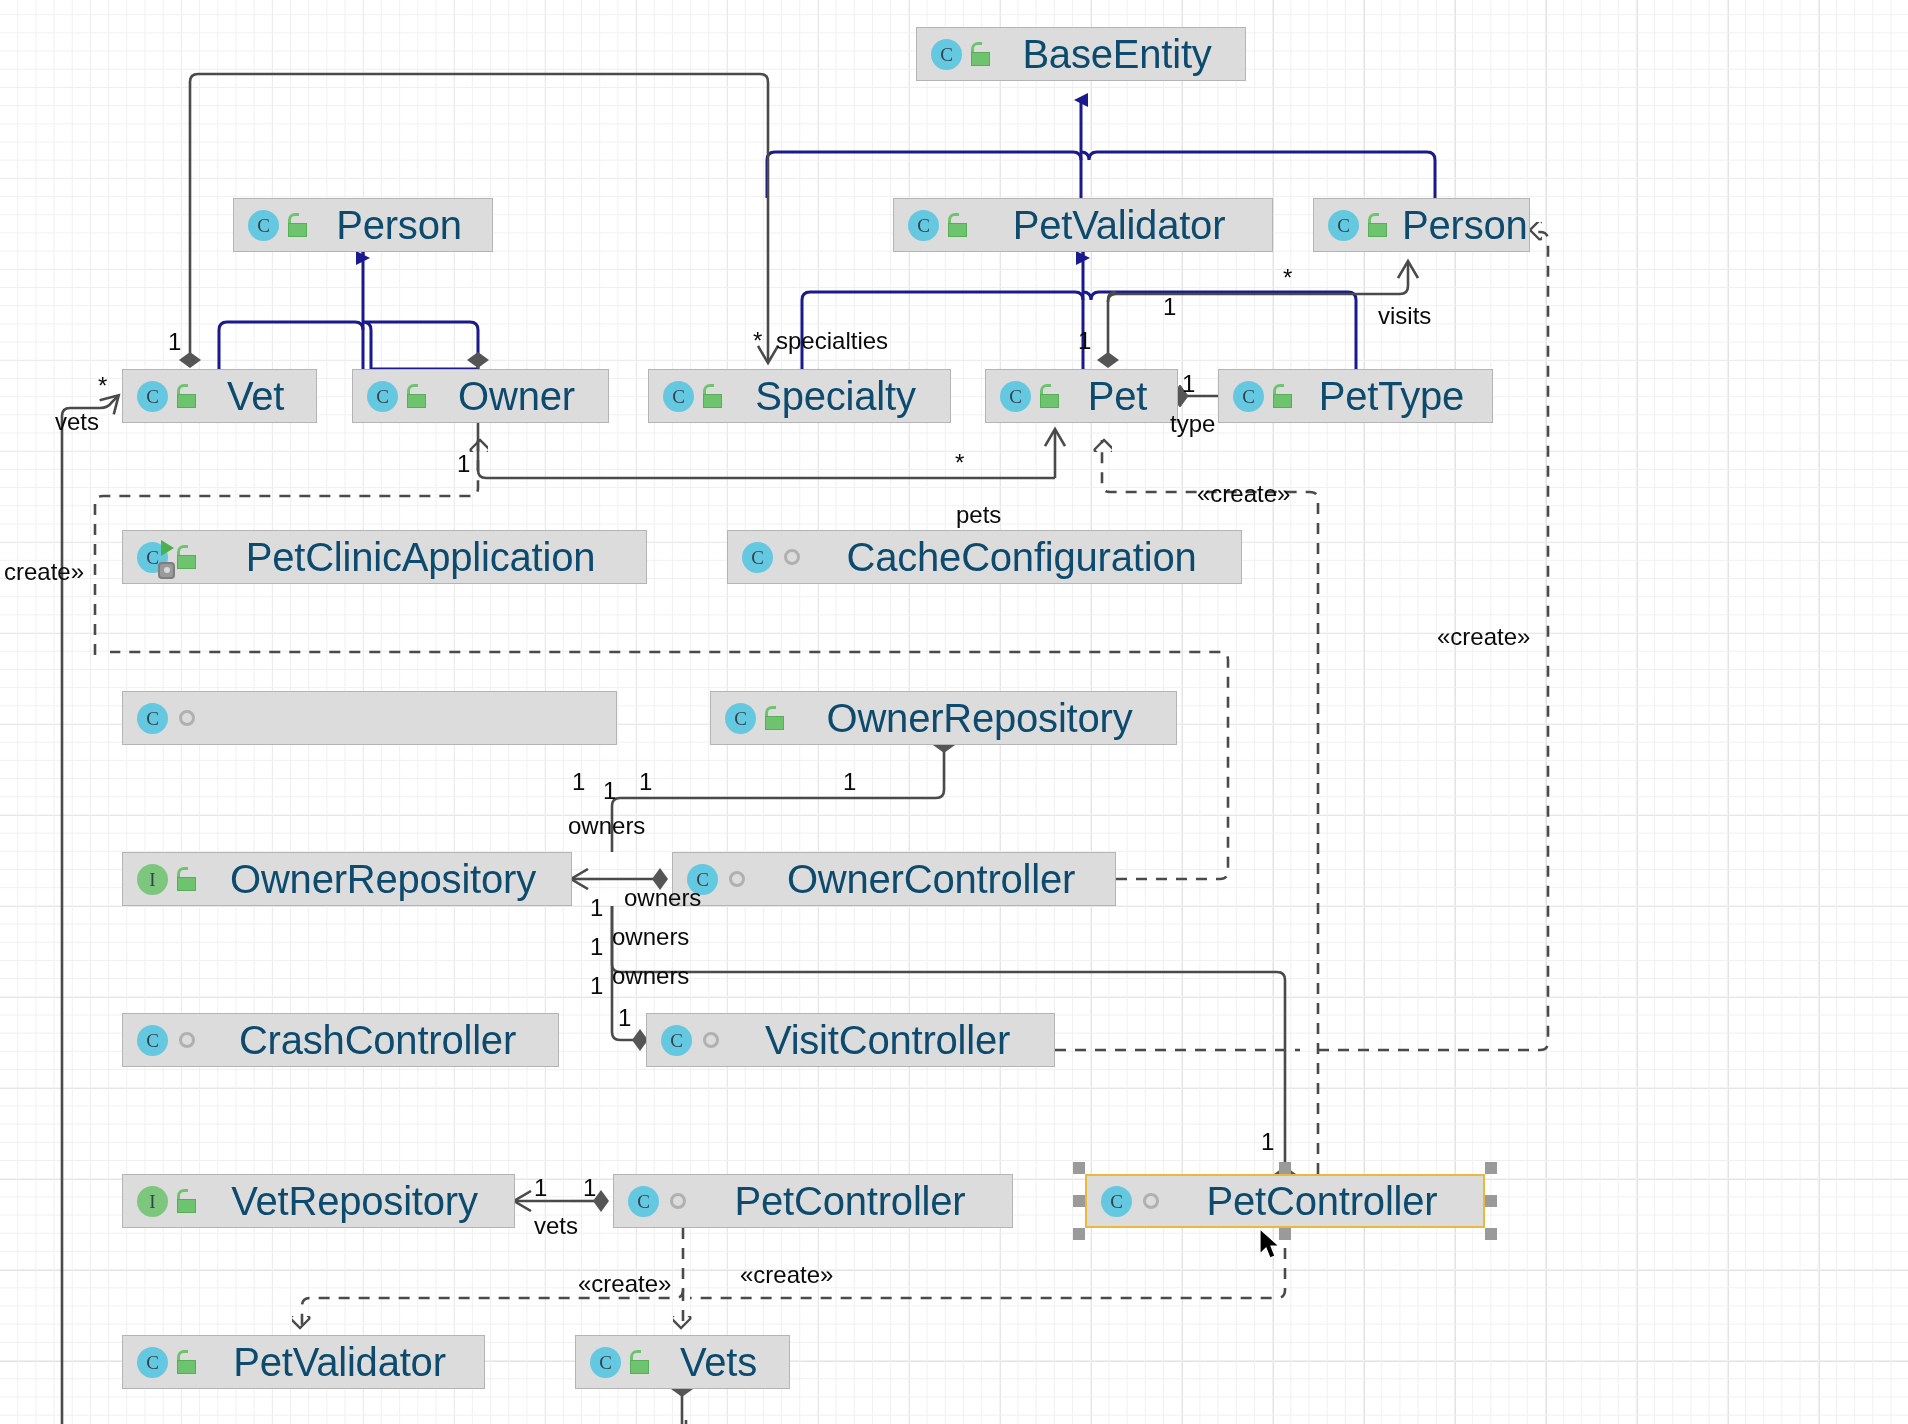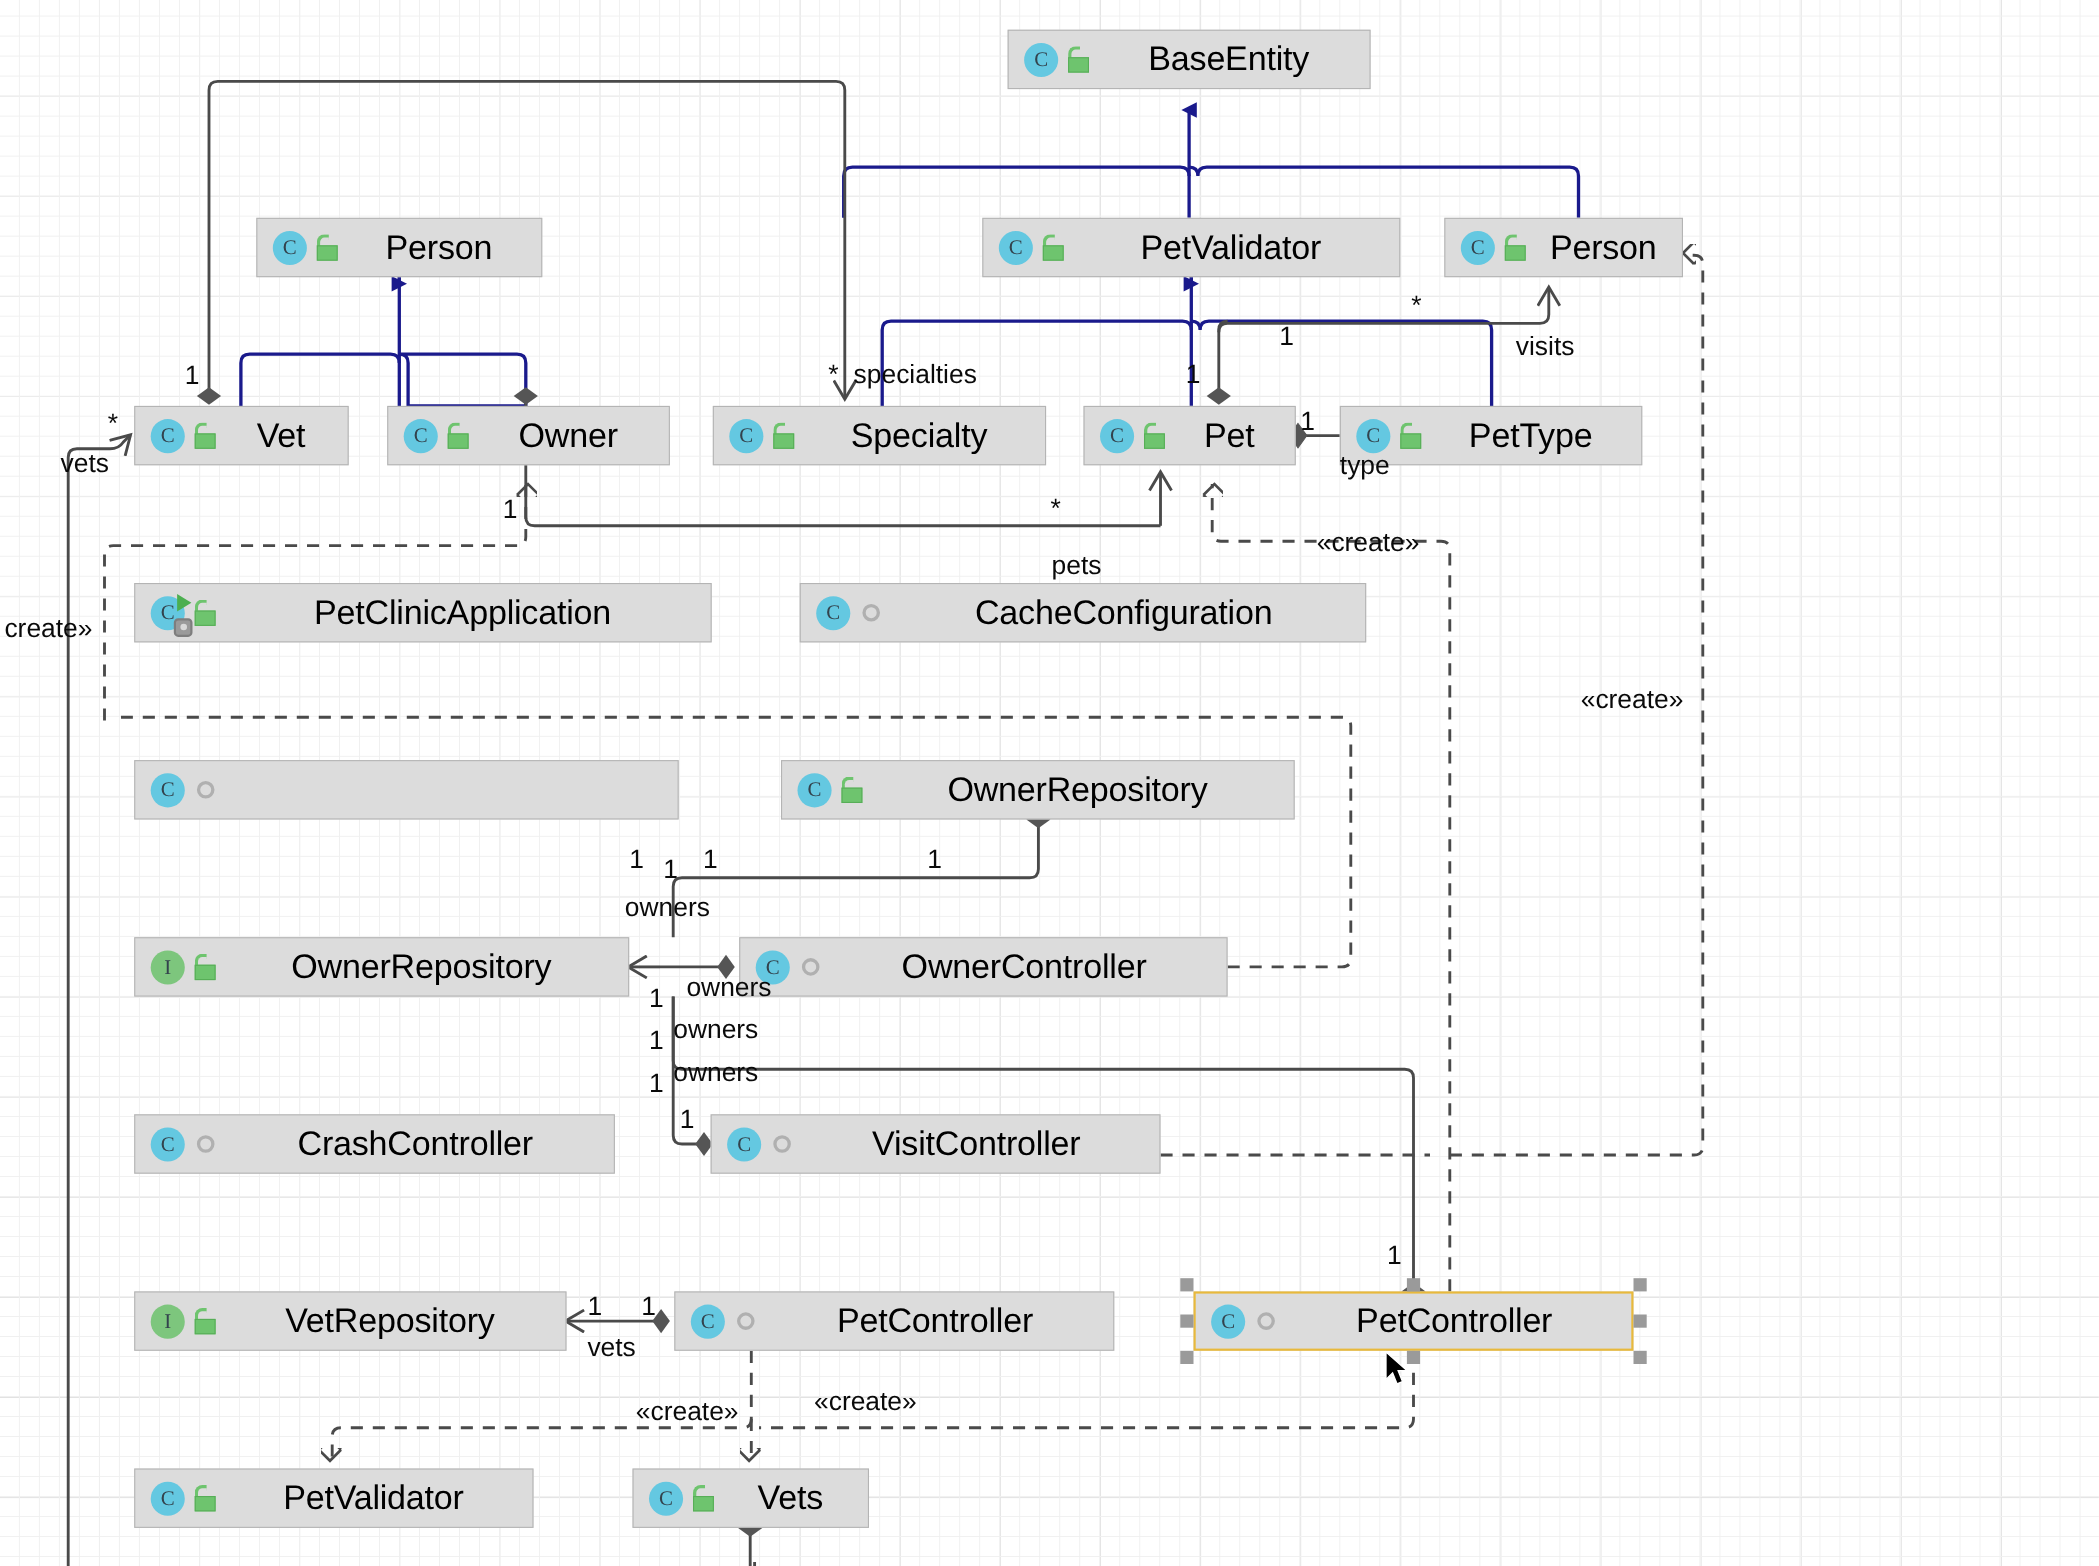--- a/index.html
+++ b/index.html
@@ -37,22 +37,22 @@
     display:flex;align-items:center;
     padding:0 16px 0 14px;
     height:54px;
     white-space:nowrap;
   }
   .node.selected{
     border:2px solid #e8b93c;
     background:#dcdcdc;
   }
   .node .nm{
-    font-size:31px;
-    color:#000000;
+    font-size:40px;
+    color:#0c4a6e;
     line-height:54px;
     margin-left:auto;margin-right:auto;
     padding-left:14px;
     font-weight:400;
     letter-spacing:-0.2px;
   }
   .icons{display:flex;align-items:center;gap:7px;flex:0 0 auto;}
 
   
   .ic-class{
@@ -421,21 +421,21 @@
     <div class="lbl" style="left: 55px; top: 408px;">vets</div>
     <div class="lbl" style="left: 4px; top: 558px;">create»</div>
     <div class="lbl" style="left: 168px; top: 328px;">1</div>
     <div class="lbl" style="left: 753px; top: 327px;">*</div>
     <div class="lbl" style="left: 776px; top: 327px;">specialties</div>
     <div class="lbl" style="left: 1283px; top: 264px;">*</div>
     <div class="lbl" style="left: 1378px; top: 302px;">visits</div>
     <div class="lbl" style="left: 1163px; top: 293px;">1</div>
     <div class="lbl" style="left: 1078px; top: 327px;">1</div>
     <div class="lbl" style="left: 1182px; top: 370px;">1</div>
-    <div class="lbl" style="left: 1218px; top: 410px;">type</div>
+    <div class="lbl" style="left: 1170px; top: 410px;">type</div>
     <div class="lbl" style="left: 955px; top: 449px;">*</div>
     <div class="lbl" style="left: 956px; top: 501px;">pets</div>
     <div class="lbl" style="left: 457px; top: 450px;">1</div>
     <div class="lbl" style="left: 1197px; top: 480px;">«create»</div>
     <div class="lbl" style="left: 1437px; top: 623px;">«create»</div>
     <div class="lbl" style="left: 572px; top: 768px;">1</div>
     <div class="lbl" style="left: 603px; top: 777px;">1</div>
     <div class="lbl" style="left: 639px; top: 768px;">1</div>
     <div class="lbl" style="left: 843px; top: 768px;">1</div>
     <div class="lbl" style="left: 568px; top: 812px;">owners</div>

